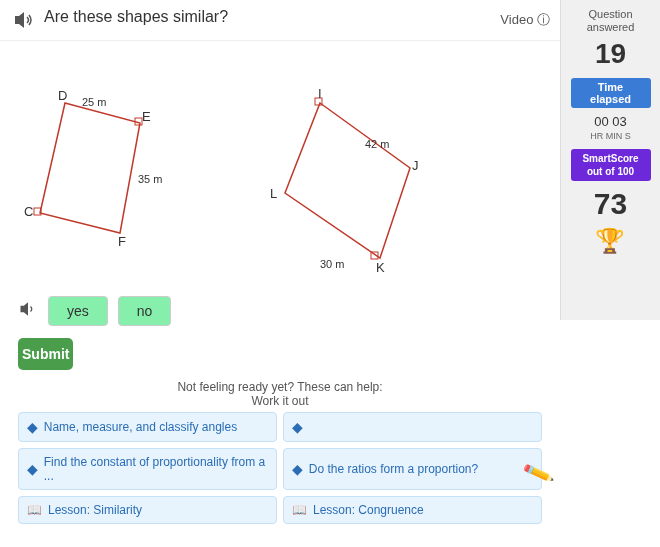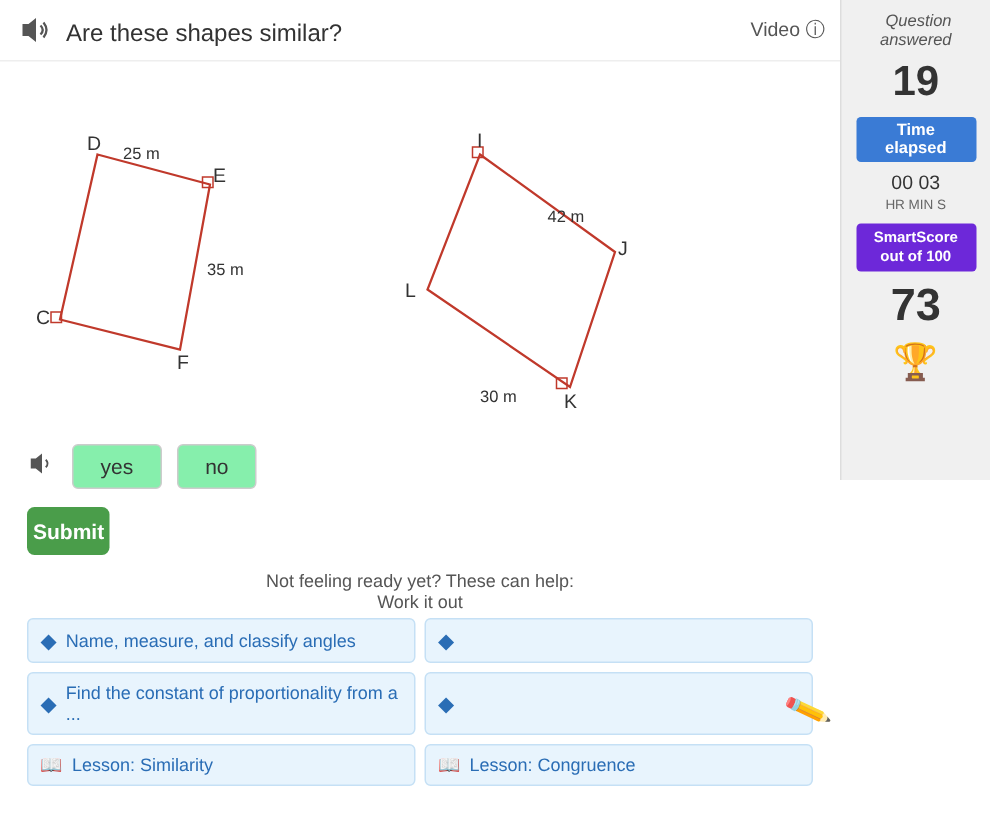--- a/index.html
+++ b/index.html
@@ -8,21 +8,21 @@
       background: #fff;
       width: 660px;
       height: 547px;
       overflow: hidden;
       position: relative;
     }
 
     
     .header {
       display: flex;
-      align-items: flex-end;
+      align-items: flex-start;
       padding: 8px 12px;
       border-bottom: 1px solid #eee;
       position: relative;
     }
     .speaker-icon {
       width: 24px;
       height: 24px;
       margin-right: 8px;
     }
     .question-text {
@@ -50,23 +50,22 @@
       height: 320px;
       border-left: 1px solid #ddd;
       display: flex;
       flex-direction: column;
       align-items: center;
       padding: 8px 4px;
     }
     .sidebar-question-label {
       font-size: 11px;
       color: #555;
-      text-align: right;
+      text-align: center;
       line-height: 1.2;
-      font-style: italic;
     }
     .sidebar-question-num {
       font-size: 28px;
       font-weight: bold;
       color: #333;
       margin: 4px 0;
     }
     .time-box {
       background: #3a7bd5;
       color: white;
@@ -315,20 +314,21 @@
     </div>
     <div class="help-item">
       <span class="help-diamond">◆</span>
     </div>
     <div class="help-item">
       <span class="help-diamond">◆</span>
       <span>Find the constant of proportionality from a ...</span>
     </div>
     <div class="help-item">
       <span class="help-diamond">◆</span>
+      <span>Do the ratios form a proportion?</span>
     </div>
     <div class="help-item">
       <span class="help-book">📖</span>
       <span>Lesson: Similarity</span>
     </div>
     <div class="help-item">
       <span class="help-book">📖</span>
       <span>Lesson: Congruence</span>
     </div>
   </div>

